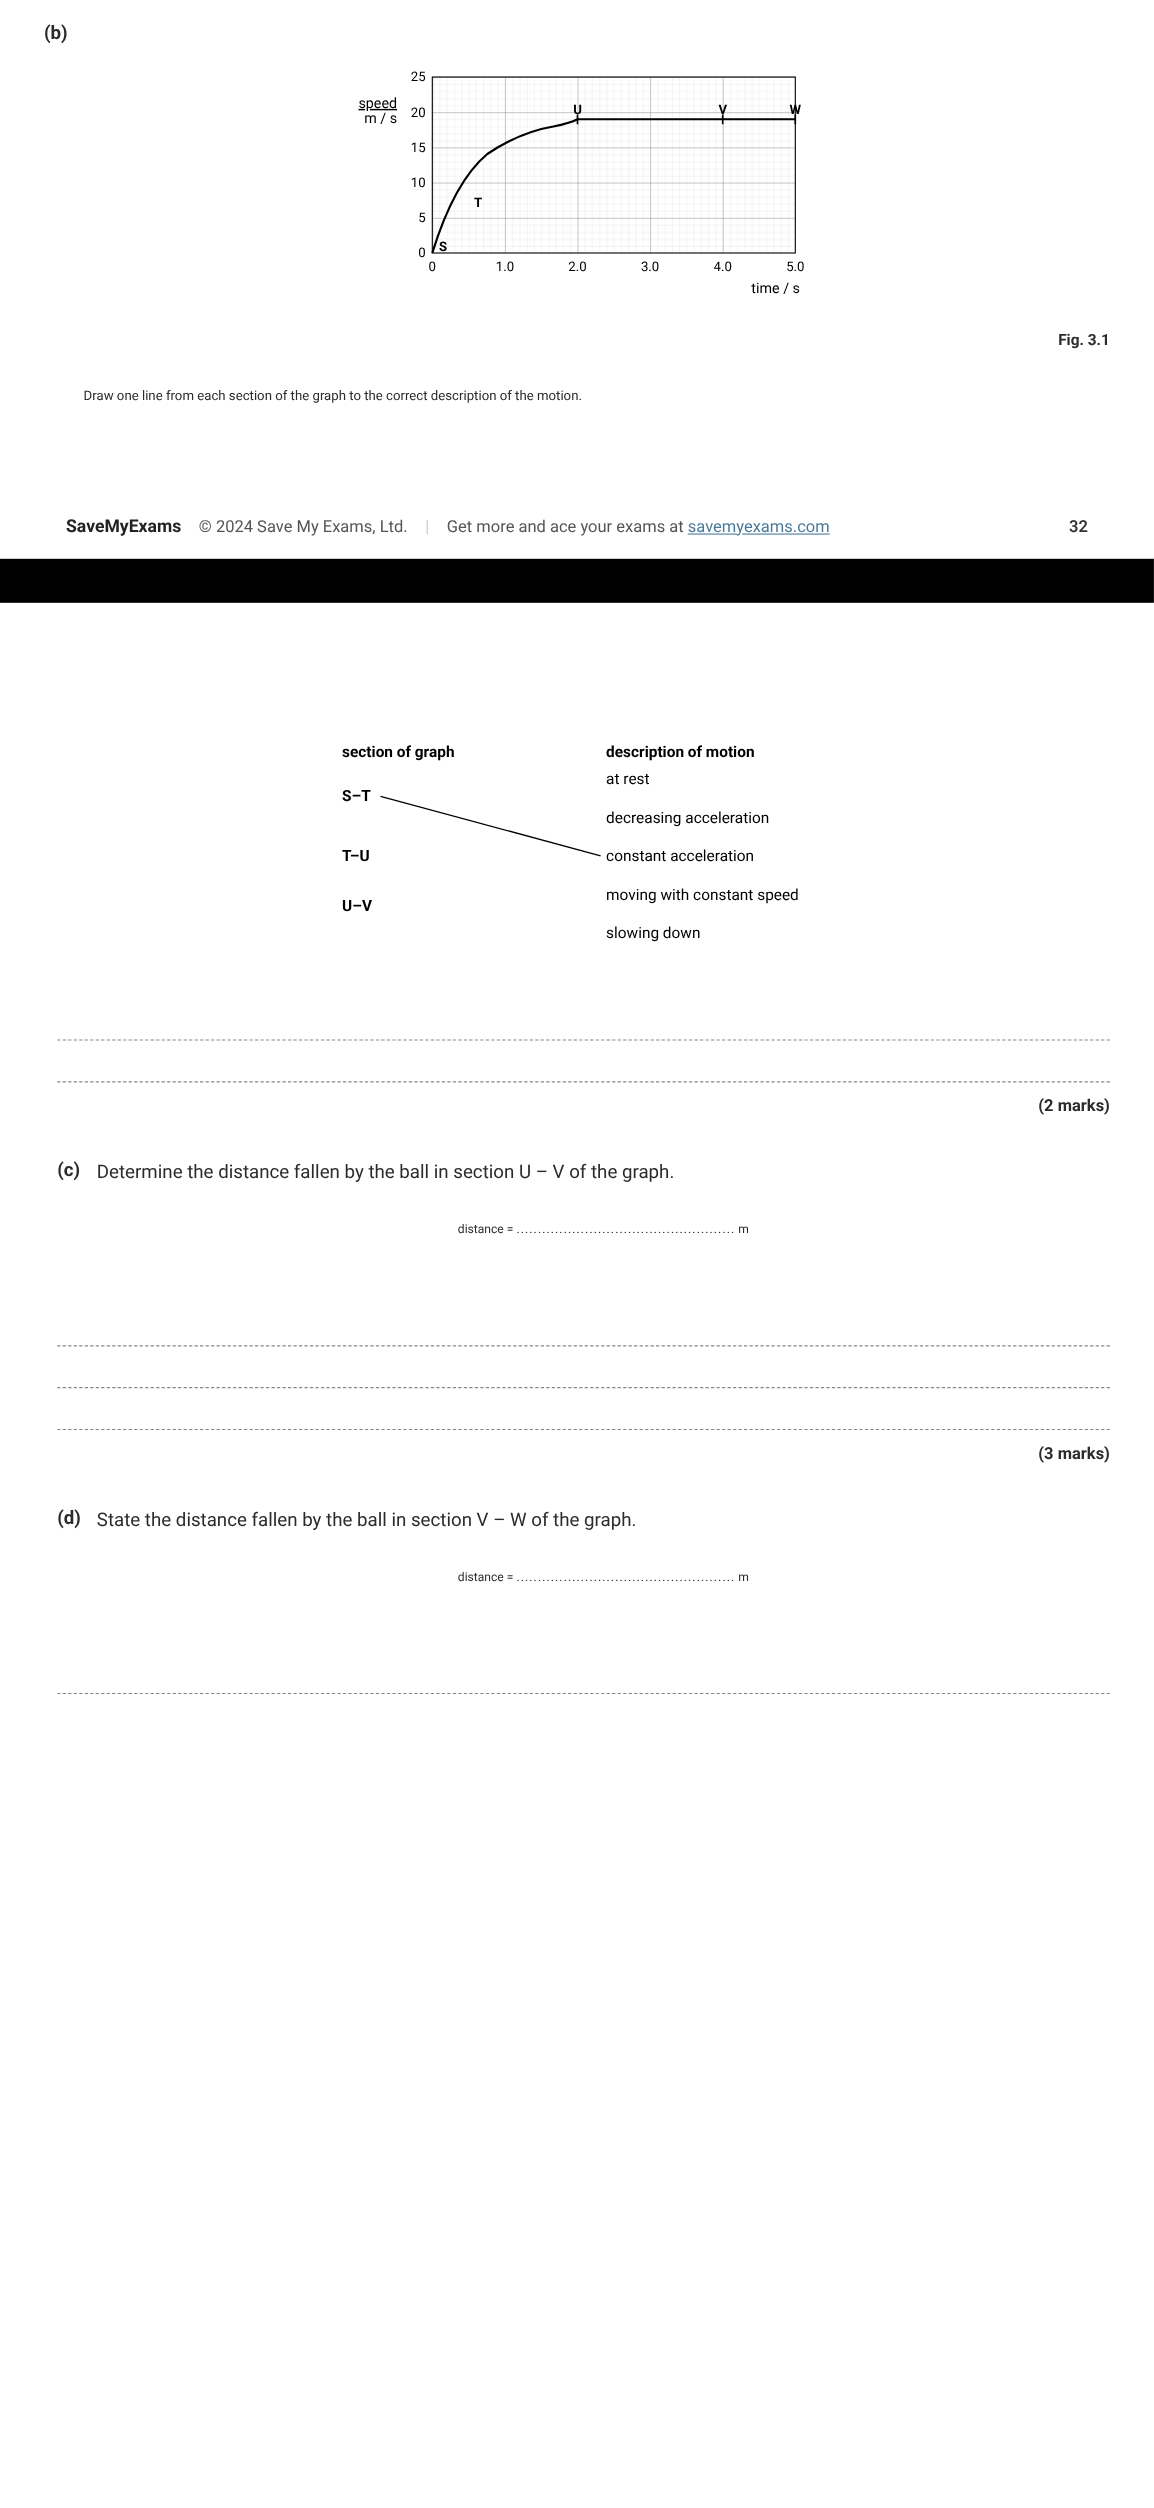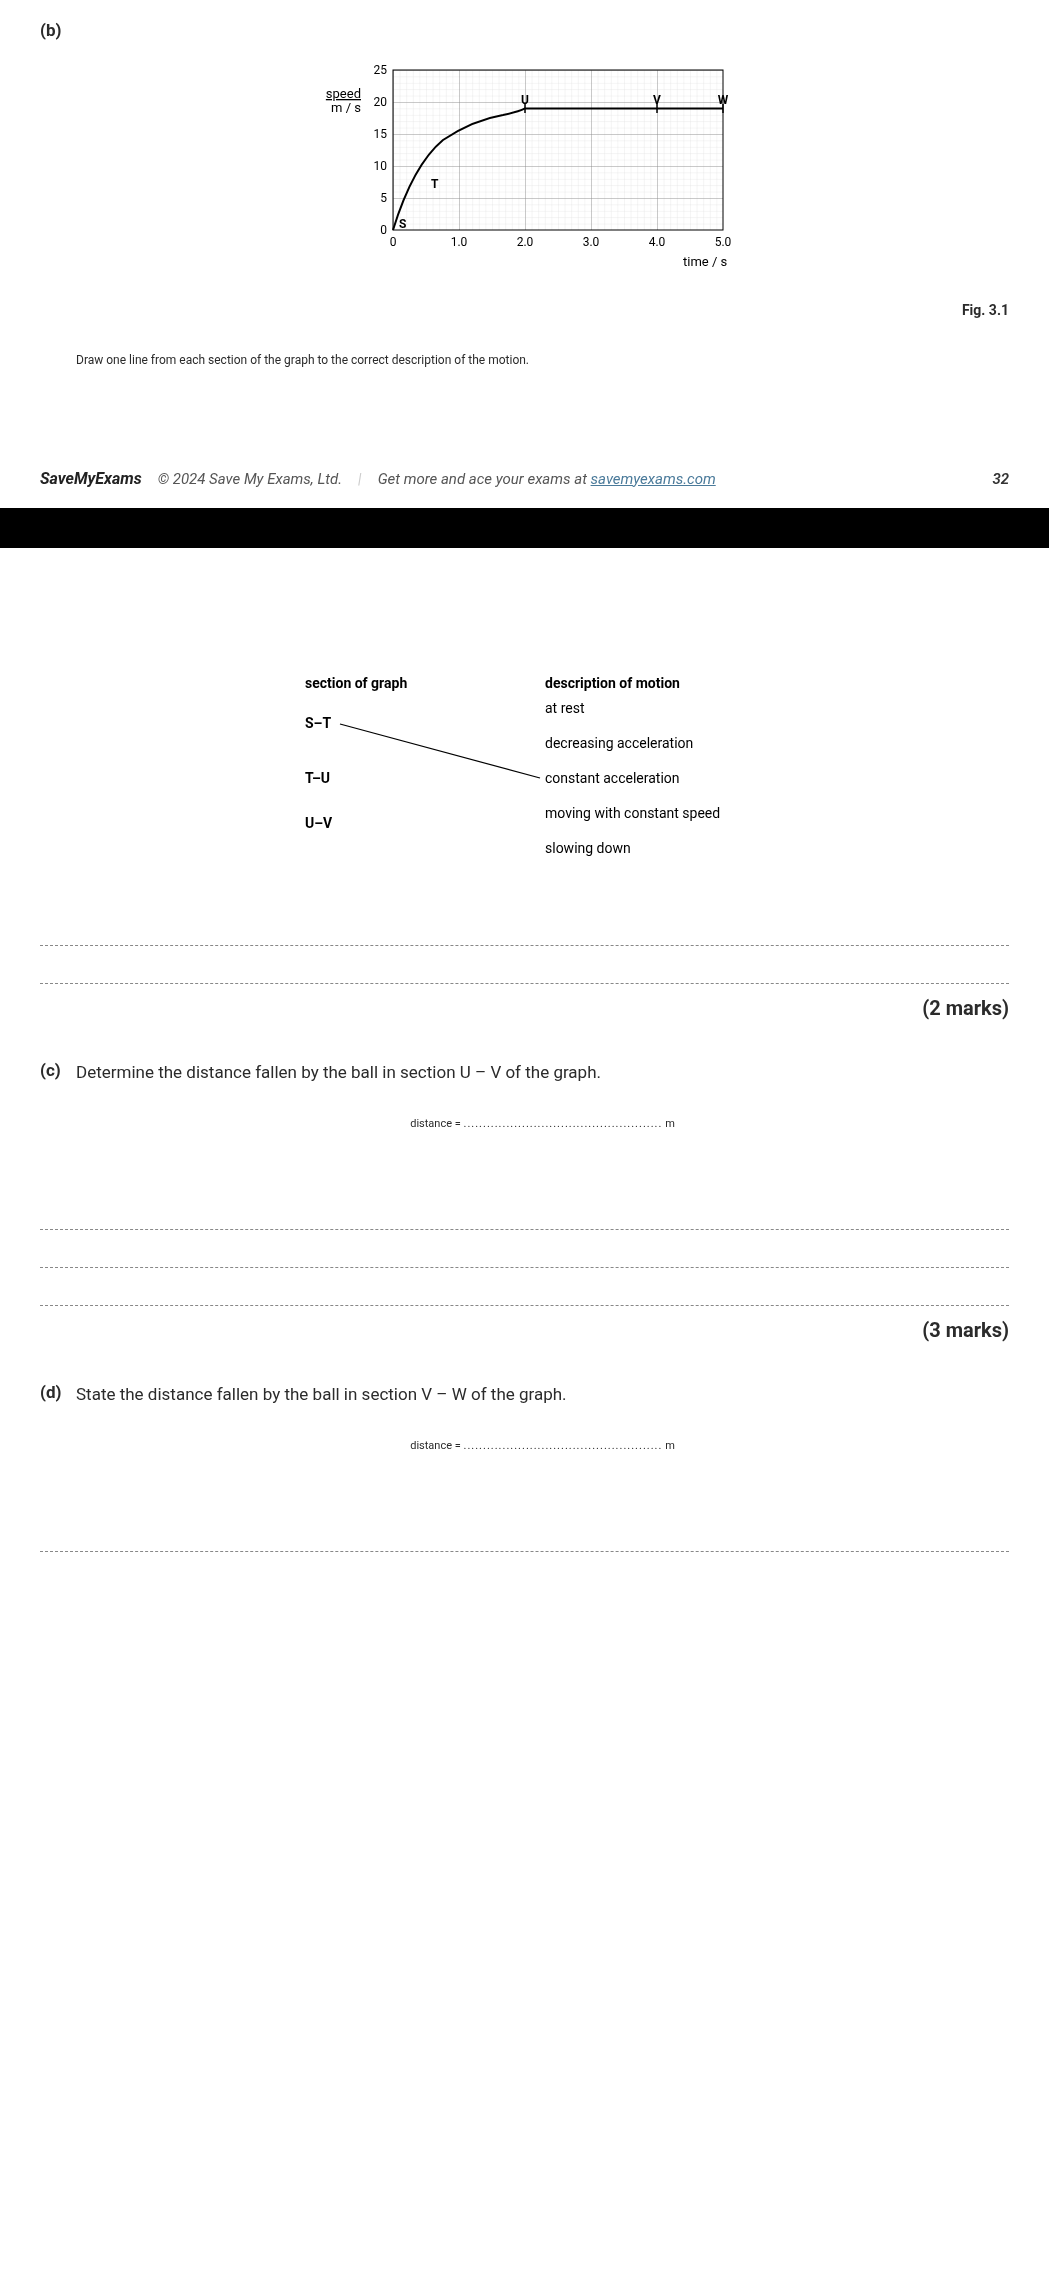--- a/index.html
+++ b/index.html
@@ -10,32 +10,32 @@
     width: 1049px;
   }
   .page-section { padding: 20px 40px 40px 40px; }
   .question-part { display: flex; margin-bottom: 20px; }
   .part-label { font-weight: 700; width: 36px; flex-shrink: 0; font-size: 17px; }
   .part-body { flex: 1; font-size: 17px; line-height: 1.5; }
   .graph-container { display: flex; justify-content: center; margin: 30px 0 10px 0; }
   .fig-caption { text-align: right; font-weight: 700; font-size: 14px; margin: 10px 0 30px 0; }
   .instr { font-size: 12px; margin: 20px 0; }
   .footer {
-    display: flex; align-items: center; padding: 20px 40px;
-    font-size: 15px; color: #555; gap: 16px; font-style: italic;
+    display: flex; align-items: center; padding: 20px 60px;
+    font-size: 15px; color: #555; gap: 16px;
   }
   .logo { font-weight: 700; font-size: 16px; color: #222; }
   .footer-sep { color: #ccc; }
   .footer a { color: #4a7a9a; text-decoration: underline; }
   .page-num { margin-left: auto; font-weight: 600; color: #333; text-align: right; }
   .black-bar { height: 40px; background: #000; width: 100%; }
   .matching-container { display: flex; justify-content: center; margin: 60px 0 40px 0; }
   .writing-lines { margin: 30px 0 10px 0; }
   .writing-line { border-bottom: 1.5px dashed #888; height: 38px; }
-  .marks { text-align: right; font-weight: 700; font-size: 20px; margin: 12px 0 40px 0; }
+  .marks { text-align: right; font-weight: 700; font-size: 15px; margin: 12px 0 40px 0; }
   .answer-line { text-align: center; font-size: 11px; margin: 30px 0; }
   .dots { letter-spacing: 1px; }
 </style>
 </head>
 <body>
 
 <div class="page-section">
   <div class="question-part">
     <div class="part-label">(b)</div>
     <div class="part-body">
@@ -121,21 +121,21 @@
   <span>© 2024 Save My Exams, Ltd.</span>
   <span class="footer-sep">|</span>
   <span>
     <span>Get more and ace your exams at </span><a href="#">savemyexams.com</a>
   </span>
   <span class="page-num">32</span>
 </div>
 
 <div class="black-bar"></div>
 
-<div class="page-section" style="padding-top:60px;">
+<div class="page-section" style="padding-top:60px;margin-left:12px;">
 
   <div class="matching-container">
     <svg width="520" height="200" viewBox="0 0 520 200">
       <g font-family="inherit">
         <text x="40" y="20" font-size="14" font-weight="700">section of graph</text>
         <text x="280" y="20" font-size="14" font-weight="700">description of motion</text>
 
         <text x="40" y="60" font-size="14" font-weight="700">S–T</text>
         <text x="40" y="115" font-size="14" font-weight="700">T–U</text>
         <text x="40" y="160" font-size="14" font-weight="700">U–V</text>

